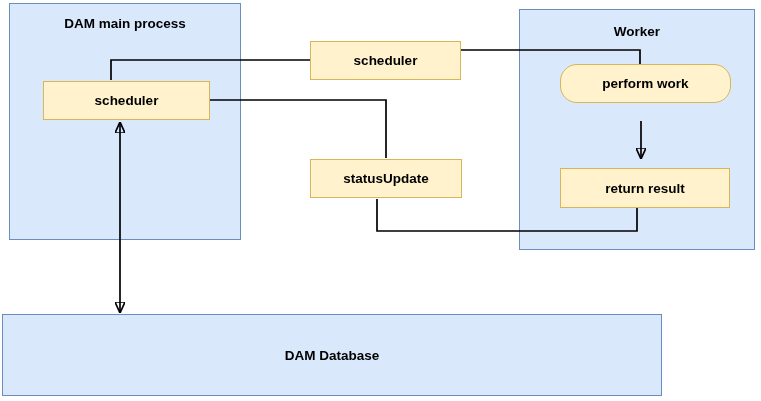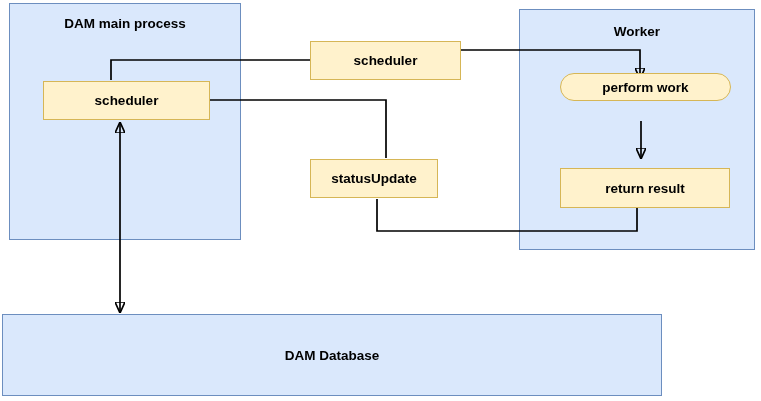--- a/index.html
+++ b/index.html
@@ -48,22 +48,22 @@
     background: #fff2cc;
     border: 1.5px solid #d6b656;
     box-sizing: border-box;
     display: flex;
     align-items: center;
     justify-content: center;
     z-index: 3;
   }
   #node-scheduler     { left: 43px;  top: 81px;  width: 167px; height: 39px; }
   #node-operation     { left: 310px; top: 41px;  width: 151px; height: 39px; }
-  #node-statusupdate  { left: 310px; top: 159px; width: 128px; height: 39px; }
-  #node-perform-work  { left: 560px; top: 73px;  width: 171px; height: 28px; border-radius: 17px; }
+  #node-statusupdate  { left: 310px; top: 159px; width: 152px; height: 39px; }
+  #node-perform-work  { left: 560px; top: 64px;  width: 171px; height: 39px; border-radius: 17px; }
   #node-return-result { left: 560px; top: 160px; width: 170px; height: 40px; margin-top: 8px; }
 </style>
 </head>
 <body>
 
 <div class="canvas">
 
   <div class="container" id="container-dam-main-process">
     <span class="container-label">DAM main process</span>
   </div>

